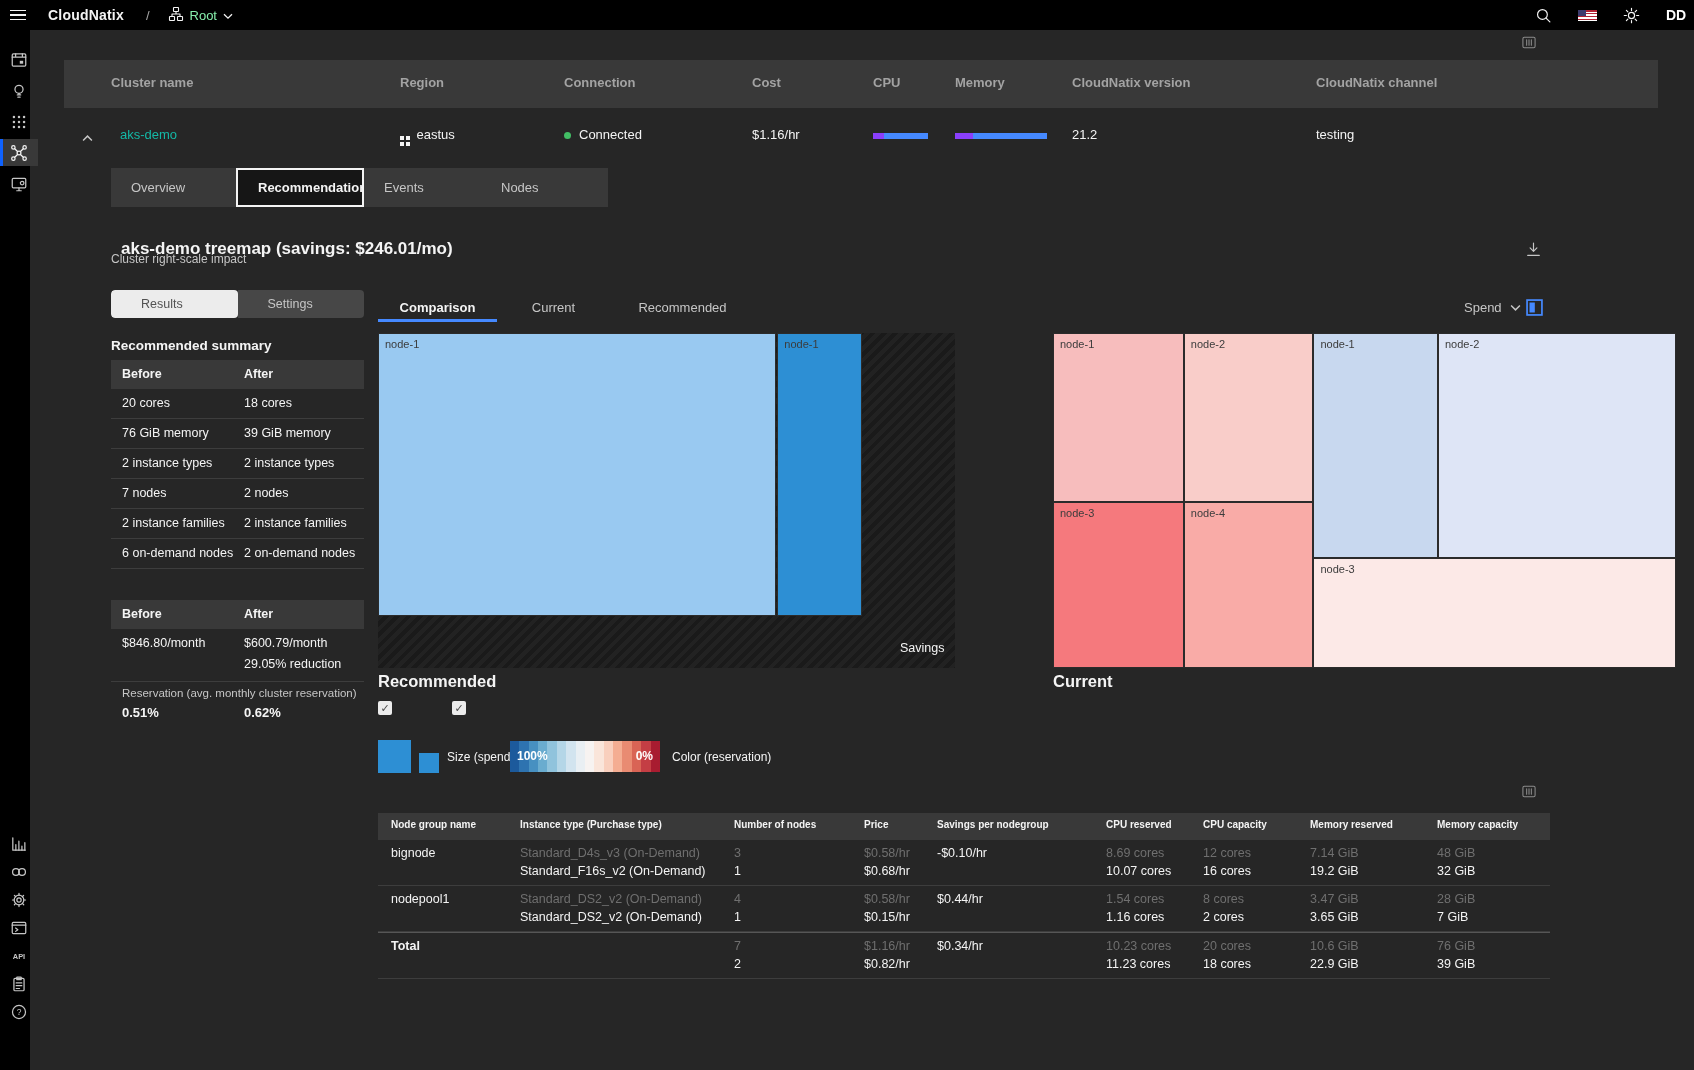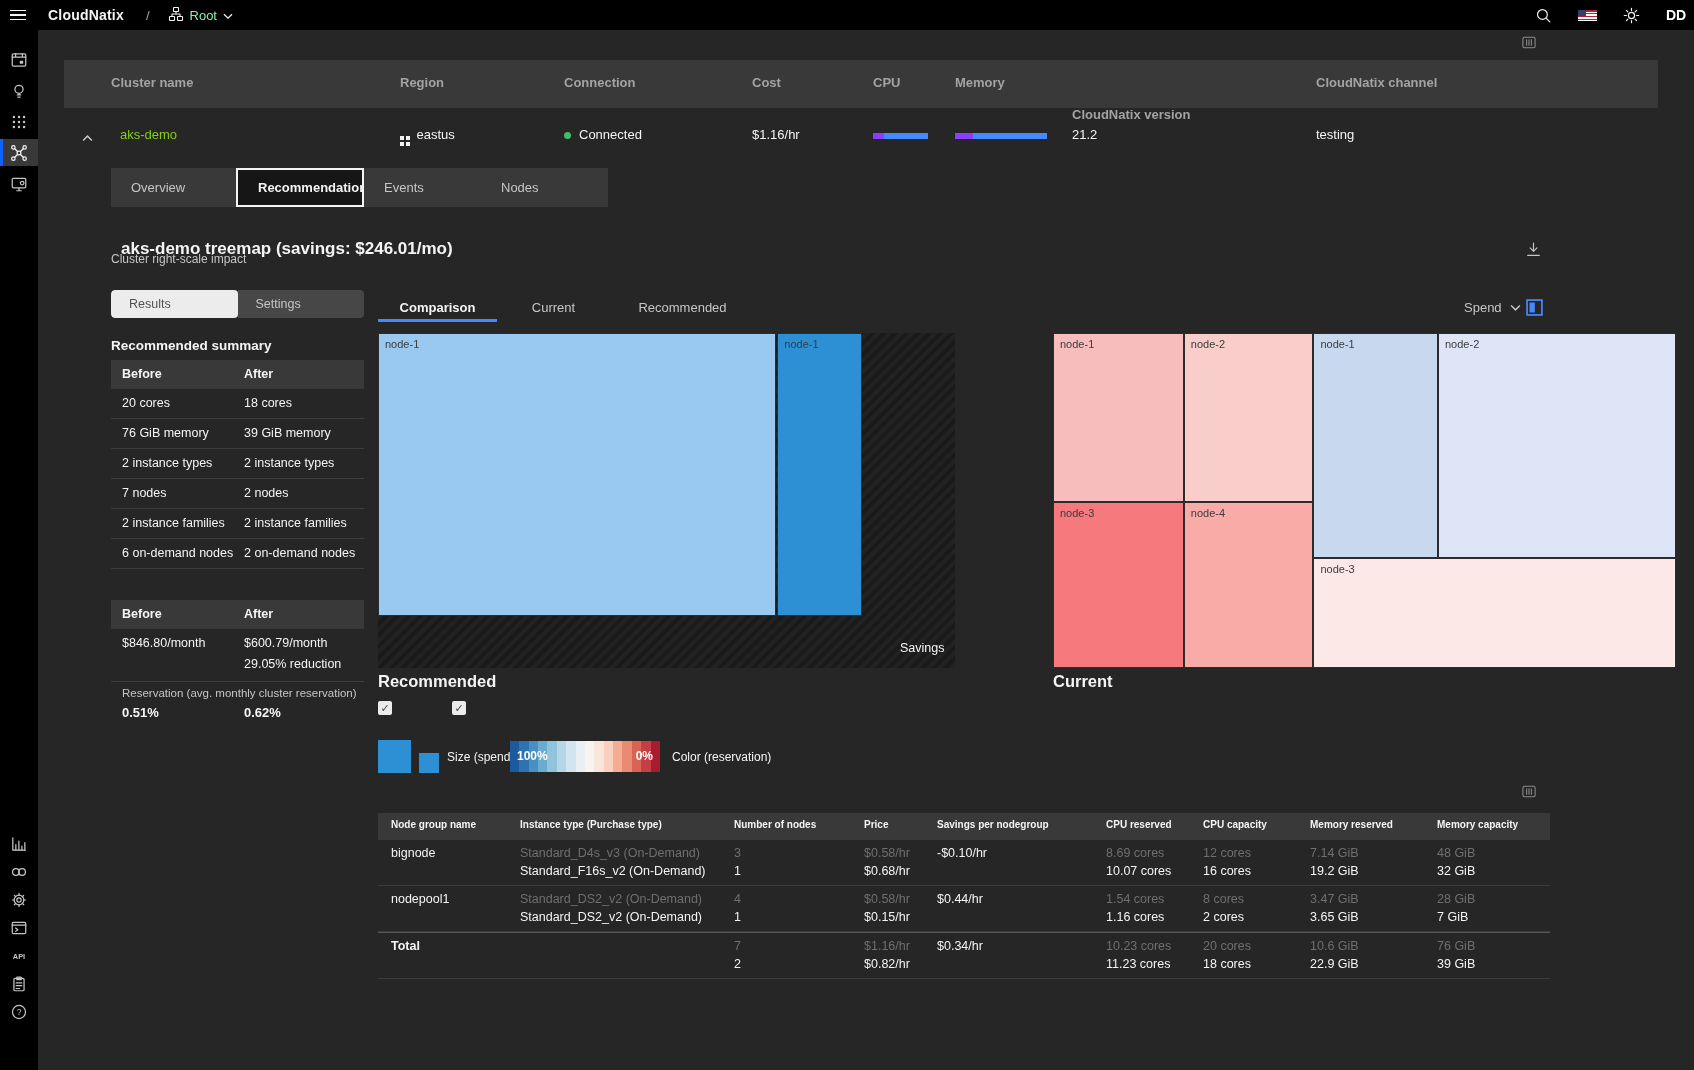--- a/index.html
+++ b/index.html
@@ -11,47 +11,47 @@
   .hamburger span{display:block;height:1.6px;background:#f4f4f4;width:16px;}
   .brand{font-weight:bold;font-size:14px;margin-left:10px;letter-spacing:.2px;}
   .crumb-sep{color:#a8a8a8;margin:0 18px 0 22px;}
   .root-btn{display:flex;align-items:center;gap:6px;background:none;border:0;color:#86efac;font-size:13px;cursor:pointer;padding:0;}
   .topbar-right{position:absolute;right:0;top:0;height:30px;display:flex;align-items:center;}
   .tb-ic{background:none;border:0;cursor:pointer;padding:0;margin-right:26px;display:flex;align-items:center;}
   .flag{width:19px;height:11px;background:repeating-linear-gradient(#b22234 0 1.5px,#fff 1.5px 3px);position:relative;}
   .flag .canton{position:absolute;left:0;top:0;width:8px;height:6px;background:#3c3b6e;}
   .avatar{font-weight:bold;font-size:14px;color:#fff;width:34px;margin-right:-6px;}
   
-  .sidebar{position:absolute;left:0;top:30px;width:38px;height:1040px;background:#000;z-index:20;}
+  .sidebar{position:absolute;left:0;top:30px;width:30px;height:1040px;background:#000;z-index:20;}
   .sb-item{width:38px;height:27px;display:flex;align-items:center;justify-content:center;cursor:pointer;position:relative;}
   .sb-item.active{background:#393939;}
   .sb-item.active::before{content:"";position:absolute;left:0;top:0;bottom:0;width:3px;background:#0f62fe;}
   #sbTop{position:absolute;top:16px;left:0;display:flex;flex-direction:column;gap:4px;}
   #sbBottom{position:absolute;top:800px;left:0;display:flex;flex-direction:column;gap:1px;}
   
   .cluster-band{position:absolute;left:64px;top:60px;width:1594px;height:48px;background:#393939;}
   .cl-h{position:absolute;top:15px;font-weight:bold;font-size:13px;color:#a3a3a3;white-space:nowrap;}
   .cluster-row{position:absolute;left:64px;top:108px;width:1594px;height:54px;}
   .cr{position:absolute;top:19px;white-space:nowrap;font-size:13px;}
-  .cl-name{color:#84cc16;text-decoration:none;cursor:pointer;}
+  .cl-name{color:#14b8a6;text-decoration:none;cursor:pointer;}
   .dot{display:inline-block;width:7px;height:7px;border-radius:50%;background:#42be65;margin-right:8px;}
   .grid-ic{display:inline-grid;grid-template-columns:4px 4px;grid-gap:1.5px;margin-right:7px;vertical-align:-1px;}
   .grid-ic i{width:4px;height:4px;background:#f4f4f4;}
   .minibar{position:absolute;top:25px;height:6px;display:flex;}
   .minibar i{height:6px;display:block;}
   
   .dtab{position:absolute;top:168px;height:39px;background:#393939;color:#c6c6c6;font-size:13px;display:flex;align-items:center;padding-left:20px;box-sizing:border-box;cursor:pointer;}
   .dtab.active{background:#161616;border:2px solid #f4f4f4;color:#f4f4f4;font-weight:bold;}
   .dtab-sep{position:absolute;top:176px;width:1px;height:23px;background:#565656;}
   .page-title{position:absolute;left:121px;top:228px;font-size:17px;font-weight:bold;}
   .page-sub{position:absolute;left:111px;top:252px;font-size:12px;color:#c6c6c6;}
   .icon-btn{position:absolute;background:none;border:0;cursor:pointer;padding:0;display:flex;}
   
   .seg{position:absolute;left:111px;top:290px;width:253px;height:28px;display:flex;border-radius:4px;overflow:hidden;}
-  .seg div{width:50%;display:flex;align-items:center;padding-left:18px;box-sizing:border-box;font-size:12.5px;cursor:pointer;background:#474747;color:#c6c6c6;}
+  .seg div{width:50%;display:flex;align-items:center;padding-left:30px;box-sizing:border-box;font-size:12.5px;cursor:pointer;background:#474747;color:#c6c6c6;}
   .seg div.active{background:#ececec;color:#525252;border-radius:4px;}
   .panel-h{position:absolute;left:111px;font-weight:bold;font-size:13.5px;}
   .ptable{position:absolute;left:111px;width:253px;font-size:12.5px;}
   .ptable .phead{height:29px;background:#393939;position:relative;font-weight:bold;}
   .ptable .prow{height:29px;position:relative;border-bottom:1px solid #3d3d3d;}
   .pc1{position:absolute;left:11px;top:7px;white-space:nowrap;}
   .pc2{position:absolute;left:133px;top:7px;white-space:nowrap;}
   .res-label{position:absolute;left:122px;top:687px;font-size:11.5px;color:#c6c6c6;width:260px;}
   .res-val{position:absolute;top:705px;font-weight:bold;font-size:13px;}
   
@@ -238,21 +238,21 @@
         <path d="M5.5 5v6M8 5v6M10.5 5v6"></path>
       </svg></button>
 
   <section class="cluster-band" id="clHead">
       <span class="cl-h" style="left: 47px;">Cluster name</span>
       <span class="cl-h" style="left: 336px;">Region</span>
       <span class="cl-h" style="left: 500px;">Connection</span>
       <span class="cl-h" style="left: 688px;">Cost</span>
       <span class="cl-h" style="left: 809px;">CPU</span>
       <span class="cl-h" style="left: 891px;">Memory</span>
-      <span class="cl-h" style="left: 1008px; margin-top: 32px;">CloudNatix version</span>
+      <span class="cl-h" style="left: 1008px;">CloudNatix version</span>
       <span class="cl-h" style="left: 1252px;">CloudNatix channel</span>
     </section>
   <div class="cluster-row">
     <span class="cr" id="chevUp" style="left:18px;top:22px;"><svg width="11" height="8" viewBox="0 0 10 7" fill="none" stroke="#c6c6c6" stroke-width="1.3">
           <path d="M1 5.8l4-4 4 4"></path>
         </svg></span>
     <a class="cr cl-name" style="left:56px;">aks-demo</a>
     <span class="cr" style="left:336px;"><span class="grid-ic">
           <i></i>
           <i></i>

